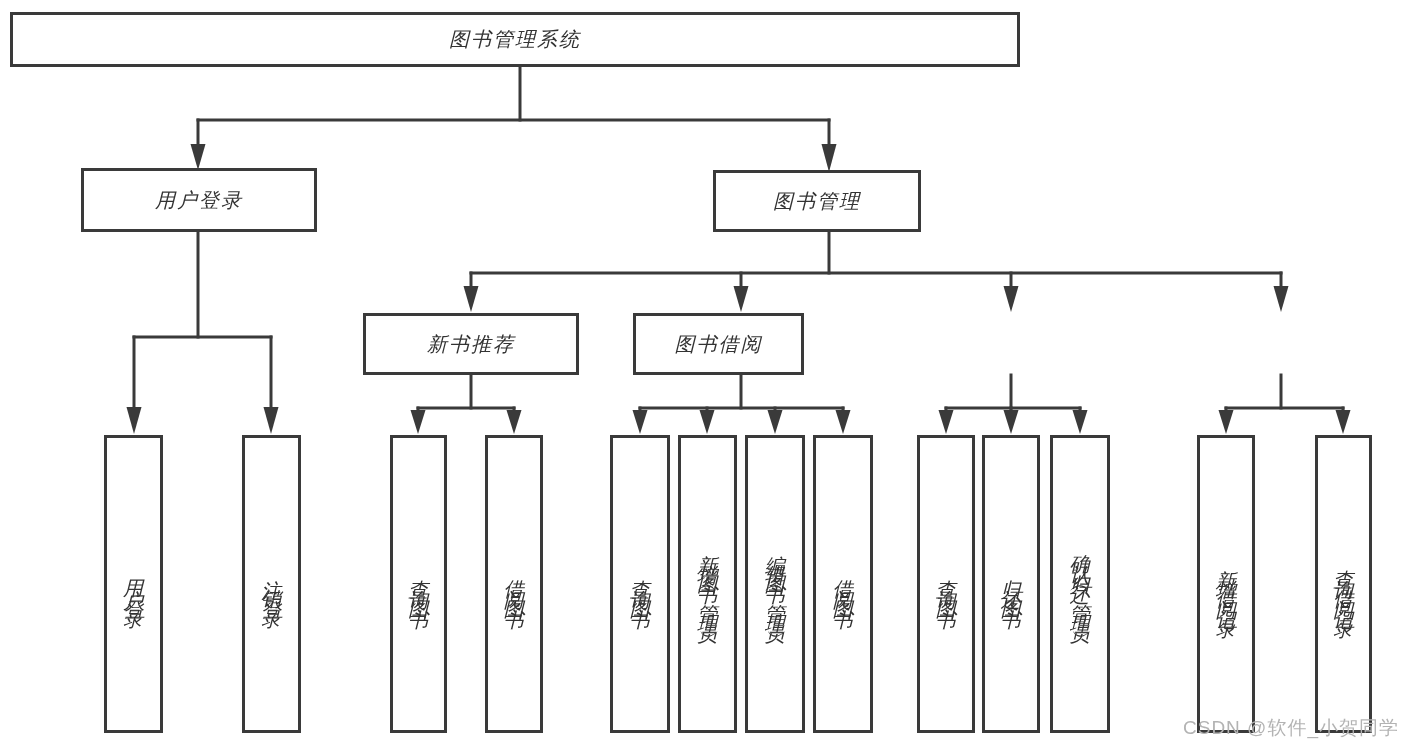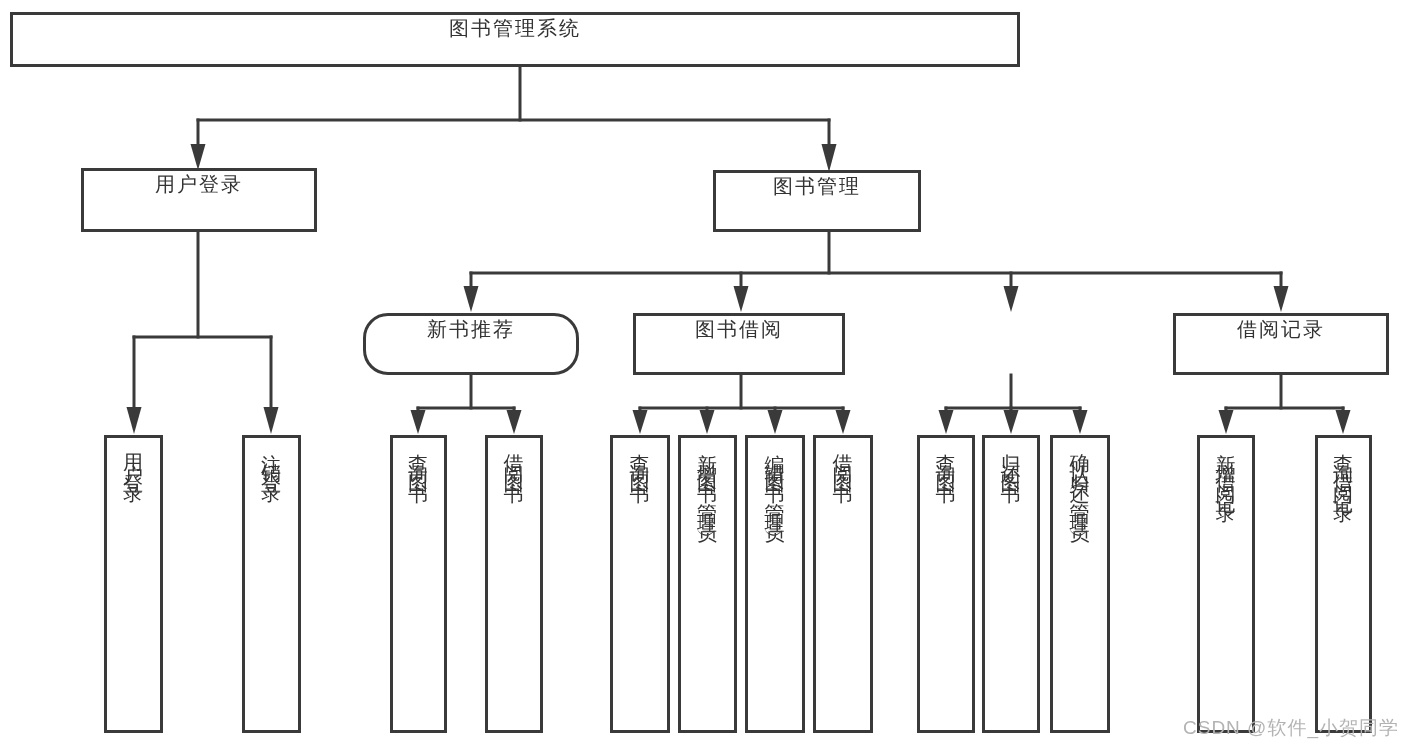--- a/index.html
+++ b/index.html
@@ -15,25 +15,26 @@
     position:relative;
     width:1405px;height:747px;
     background:var(--bg);
     overflow:hidden;
   }
   .wires{position:absolute;left:0;top:0;width:1405px;height:747px;z-index:1;}
   .node{
     position:absolute;
     background:#fff;
     border:3px solid var(--line);
-    display:flex;justify-content:center;
+    display:flex;align-items:center;justify-content:center;
     color:var(--text);
     font-size:20px;
     z-index:2;
     letter-spacing:2px;
+    font-style:italic;
   }
   .leaf{
     top:435px;height:298px;
   }
   .leaf .vtext{
     writing-mode:vertical-rl;
     text-orientation:mixed;
     letter-spacing:10px;
     line-height:1;
     white-space:nowrap;
@@ -120,28 +121,25 @@
     <span>图书管理系统</span>
   </div>
 
   <div class="node" style="left:81px;top:168px;width:236px;height:64px;">
     <span>用户登录</span>
   </div>
   <div class="node" style="left:713px;top:170px;width:208px;height:62px;">
     <span>图书管理</span>
   </div>
 
-  <div class="node" style="left:363px;top:313px;width:216px;height:62px;border-radius:25px;">
+  <div class="node" style="left:363px;top:313px;width:216px;height:62px;">
     <span>新书推荐</span>
   </div>
-  <div class="node" style="left:633px;top:313px;width:212px;height:62px;">
+  <div class="node" style="left:633px;top:313px;width:171px;height:62px;">
     <span>图书借阅</span>
-  </div>
-  <div class="node" style="left:1173px;top:313px;width:216px;height:62px;">
-    <span>借阅记录</span>
   </div>
 
   <div class="node leaf" style="left:104px;width:59px;">
     <span class="vtext">用户登录</span>
   </div>
   <div class="node leaf" style="left:242px;width:59px;">
     <span class="vtext">注销登录</span>
   </div>
 
   <div class="node leaf" style="left:390px;width:57px;">

